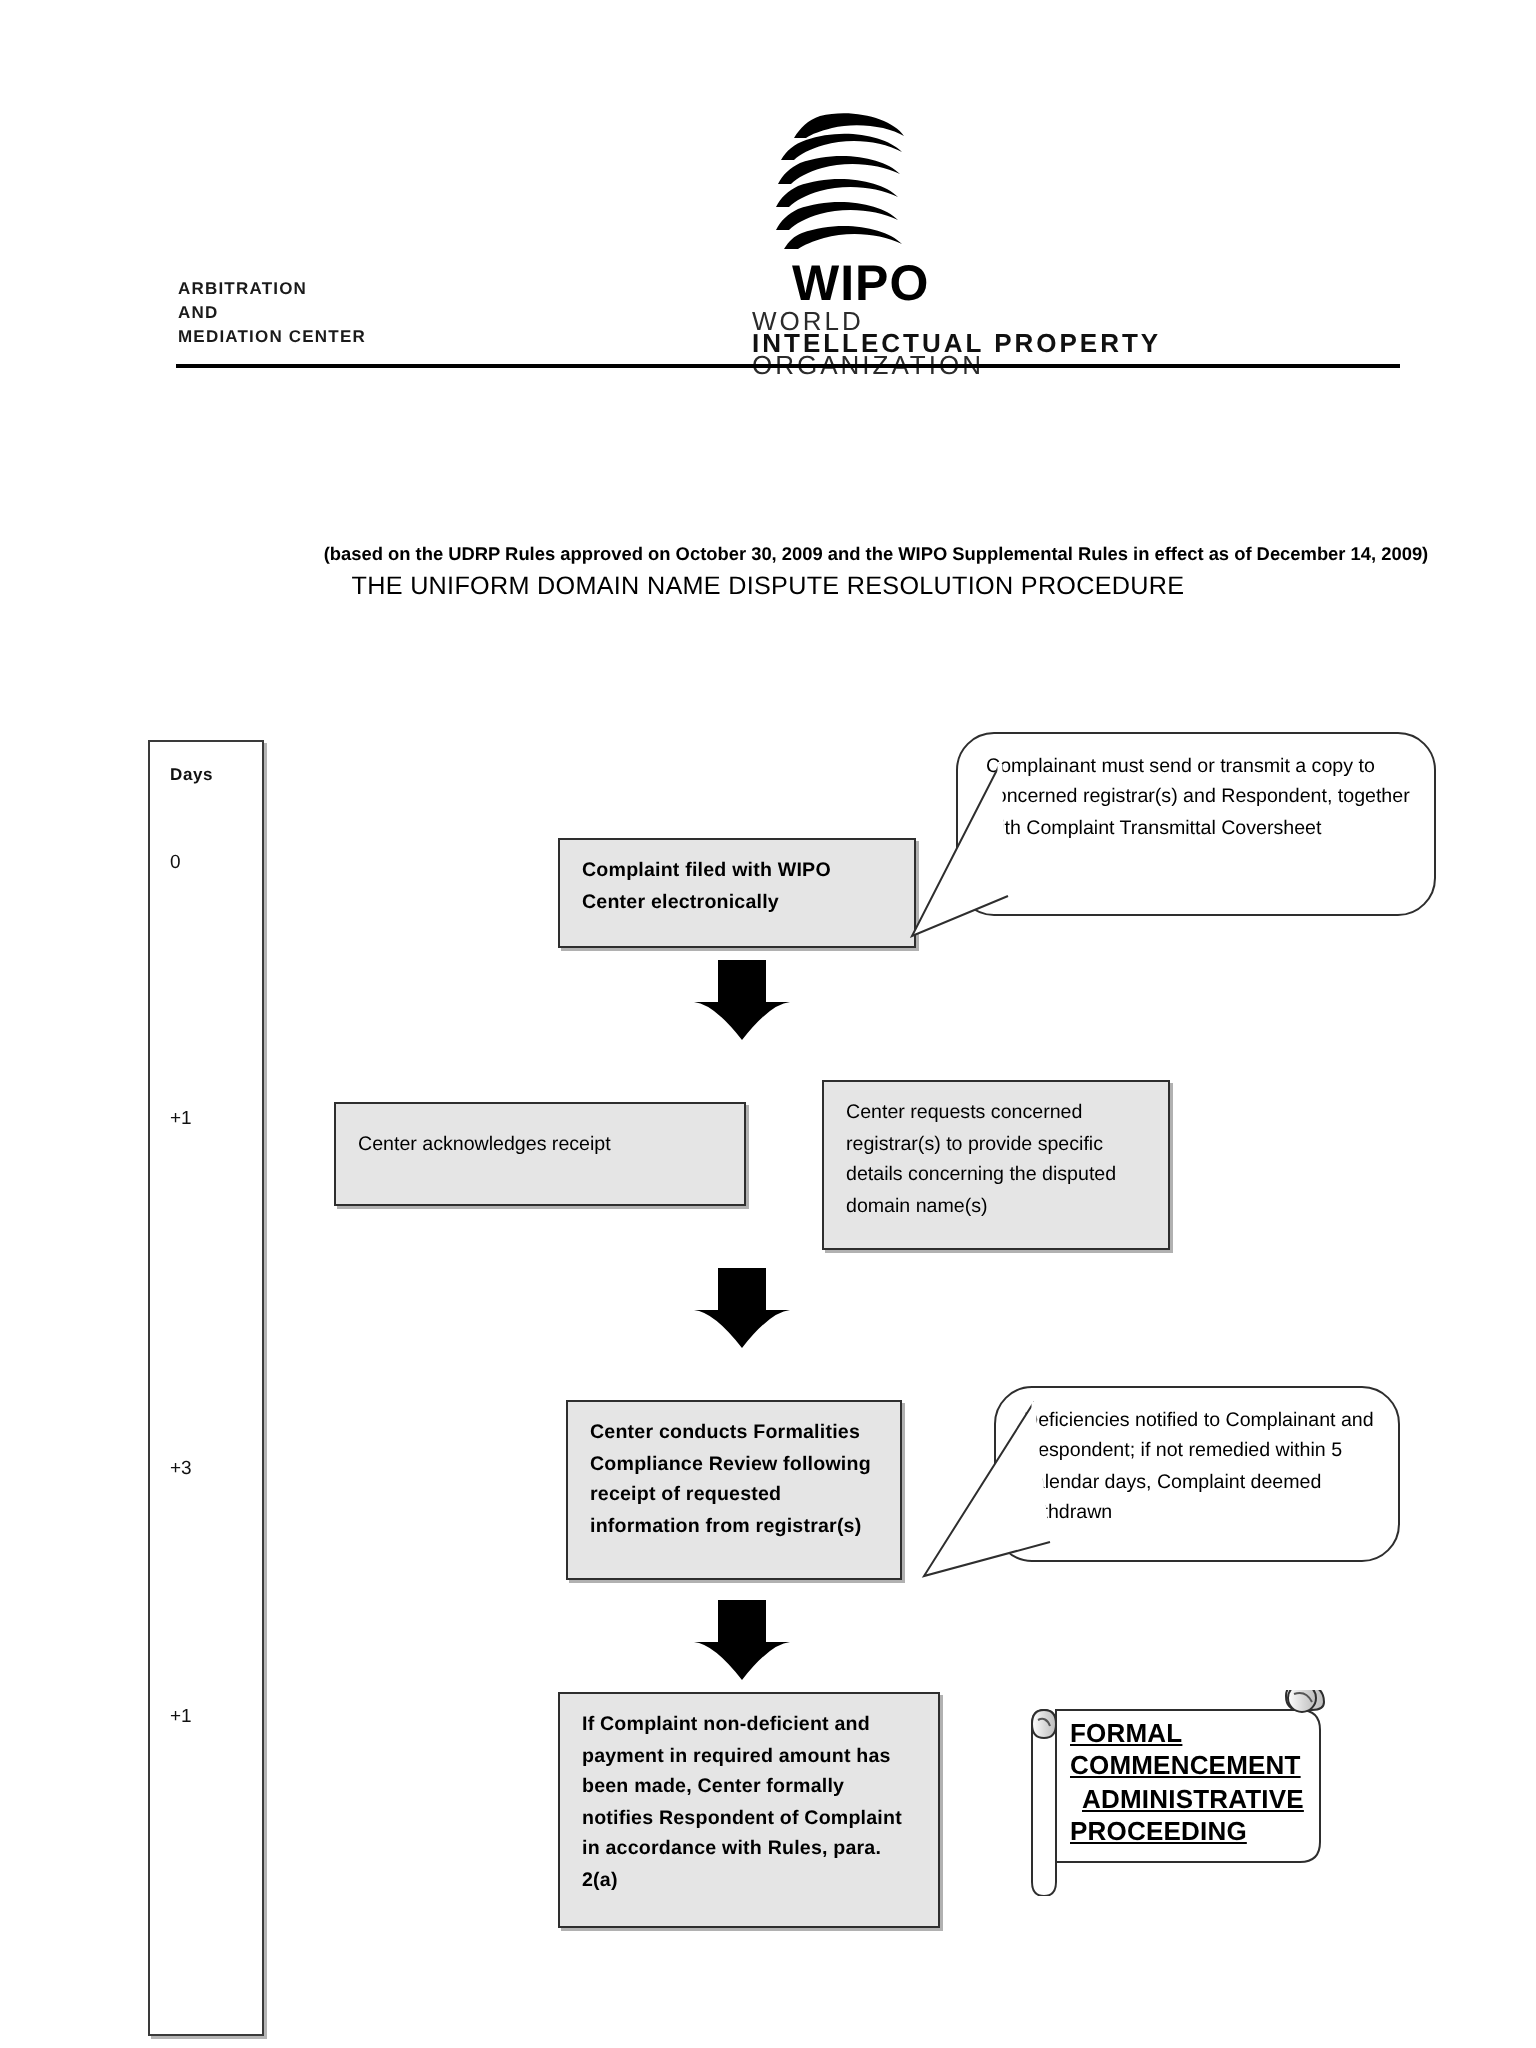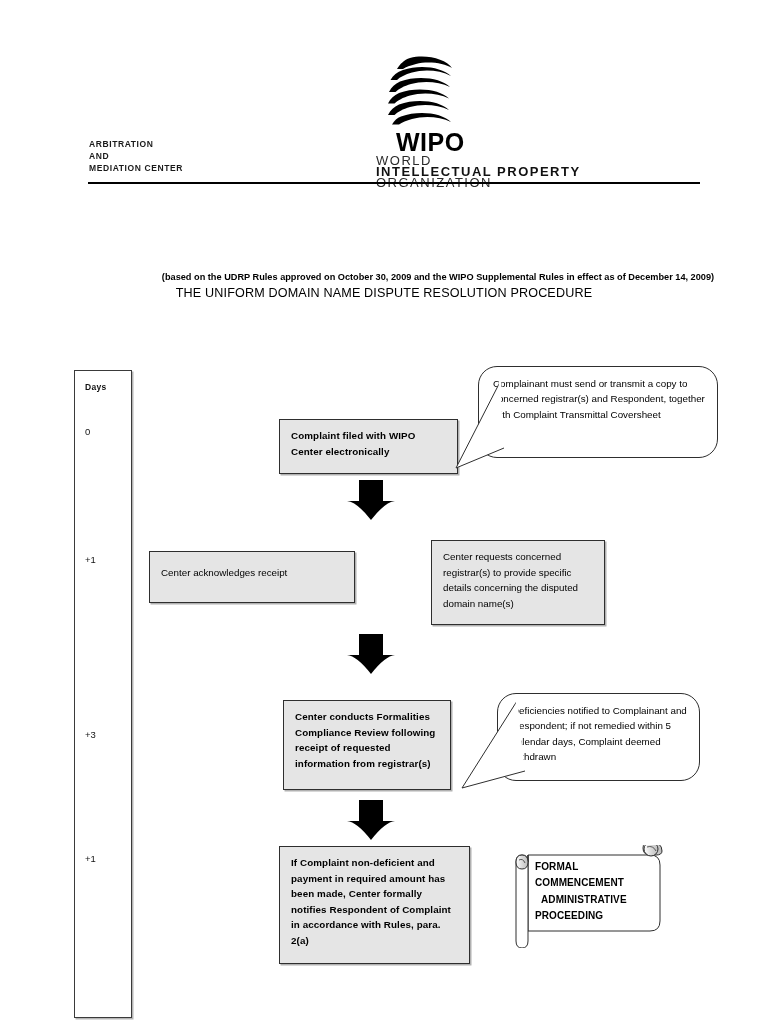--- a/index.html
+++ b/index.html
@@ -122,22 +122,22 @@
     border: 1px solid #2e2e2e;
     background: #e5e5e5;
     box-shadow: 1.5px 1.5px 0 rgba(125,125,125,.6);
     padding: 8px 10px 6px 11px;
     font-size: 9.8px;
     line-height: 15.6px;
   }
   .pbox.bold { font-weight: bold; letter-spacing: .1px; }
 
   #box-complaint     { left:279px; top:419px; width:179px; height:55px; }
-  #box-acknowledge   { left:149px; top:551px; width:206px; height:52px; padding-top:13px; }
-  #box-registrar-req { left:411px; top:540px; width:174px; height:85px;margin-left:20px; }
+  #box-acknowledge   { left:167px; top:551px; width:206px; height:52px; padding-top:13px; }
+  #box-registrar-req { left:411px; top:540px; width:174px; height:85px; }
   #box-formalities   { left:283px; top:700px; width:168px; height:90px; }
   #box-notify        { left:279px; top:846px; width:191px; height:118px; }
 
   
   .arrow {
     position: absolute;
     width: 52px;
     height: 42px;
   }
   #arrow-1 { left: 345px; top: 480px; }
@@ -178,24 +178,25 @@
     top: 845px;
     width: 157px;
     height: 103px;
   }
   #scroll-formal svg { position: absolute; left:0; top:0; }
   #scroll-text {
     position: absolute;
     left: 24px;
     top: 14px;
     width: 128px;
-    font-size: 10px;
+    font-size: 13px;
     font-weight: bold;
     line-height: 16.4px;
     letter-spacing: .1px;
+    text-decoration: underline;
   }
   #scroll-text div:nth-child(3) { padding-left: 6px; }
 </style>
 </head>
 <body>
 
 <div id="page">
 
   <div id="org-unit">
     <div>ARBITRATION</div>

